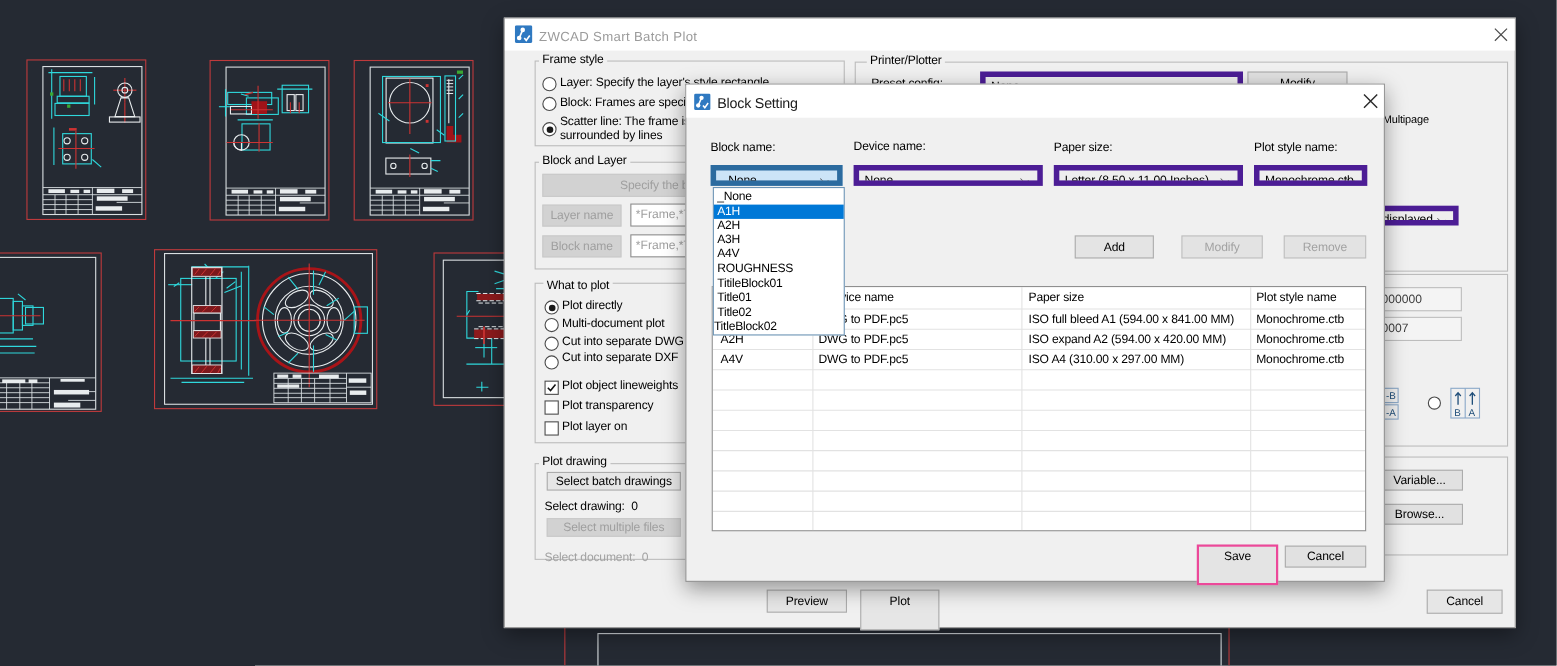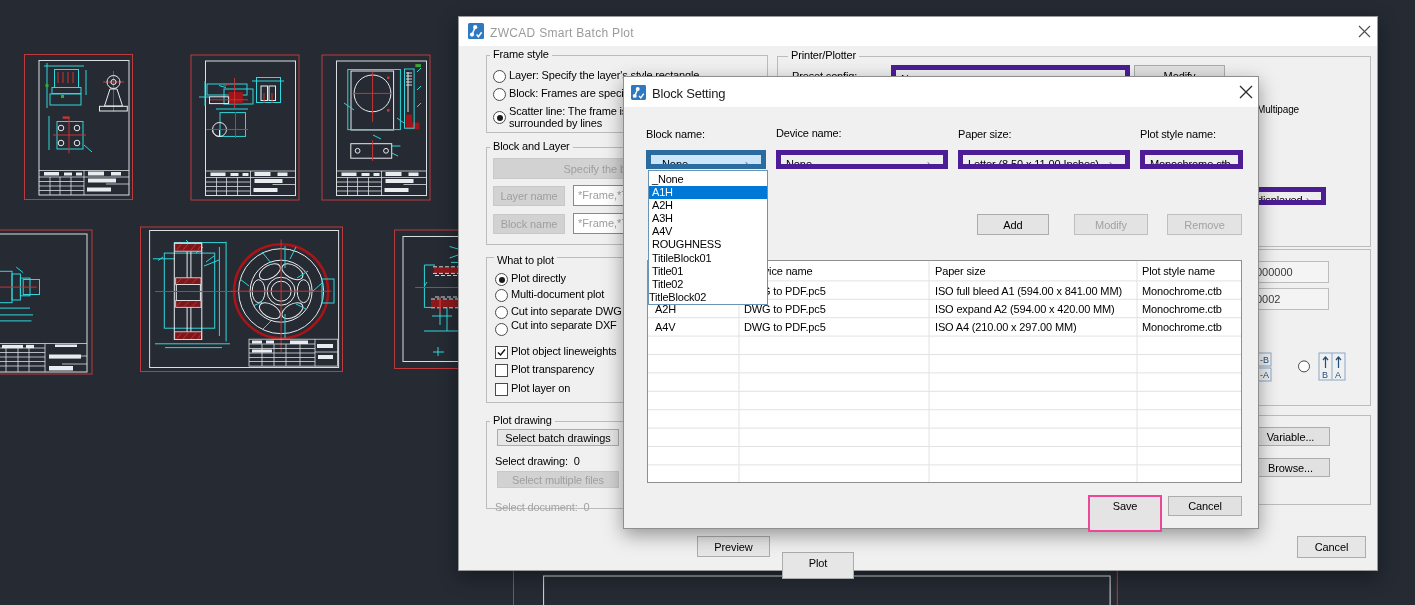--- a/index.html
+++ b/index.html
@@ -381,21 +381,21 @@
   <div class="grplbl" style="left:329px;top:32px">Printer/Plotter</div>
   <div class="lbl" style="left:333px;top:53px">Preset config:</div>
   <div class="combo" style="left:432px;top:48px;width:239px">None<span class="chev" style="right:6px;top:5px"></span></div>
   <div class="btn" style="left:675px;top:48px;width:91px;height:21px;line-height:20px">Modify</div>
 
   <div class="lbl" style="left:798px;top:87px;font-size:10px">Multipage</div>
   <div class="combo" style="left:788px;top:170px;width:79px;height:18px;line-height:16px">displayed<span class="chev" style="right:6px;top:4px"></span></div>
 
   <div class="grp" style="left:770px;top:232px;width:140px;height:155px"></div>
   <div class="abs" style="left:794px;top:243.7px;width:76px;height:22px;background:#f4f4f4;border:1px solid #bdbdbd;box-sizing:border-box;font-size:11px;color:#3c3c3c;line-height:20px;padding-left:2px">000000</div>
-  <div class="abs" style="left:794px;top:271.4px;width:76px;height:22px;background:#f4f4f4;border:1px solid #bdbdbd;box-sizing:border-box;font-size:11px;color:#3c3c3c;line-height:20px;padding-left:2px">0002</div>
+  <div class="abs" style="left:794px;top:271.4px;width:76px;height:22px;background:#f4f4f4;border:1px solid #bdbdbd;box-sizing:border-box;font-size:11px;color:#3c3c3c;line-height:20px;padding-left:2px">0007</div>
 
   <svg class="abs" style="left:794px;top:334px" width="110" height="32" viewBox="0 0 110 32">
     <g stroke="#8aa8c8" fill="none">
       <rect x="5" y="2" width="13" height="13"></rect>
         <rect x="5" y="17" width="13" height="13"></rect>
       <rect x="66" y="2" width="26" height="27"></rect>
         <line x1="79" y1="2" x2="79" y2="29"></line>
     </g>
     <g fill="#1f4e79" font-size="9" font-family="Liberation Sans">
       <text x="7" y="12">-B</text>
@@ -408,21 +408,21 @@
       <path d="M85.5 17 V6 M83 9 L85.5 6 L88 9"></path>
     </g>
     <circle cx="51" cy="15.4" r="5.5" fill="#fff" stroke="#4a4a4a" stroke-width="1"></circle>
   </svg>
 
   <div class="grp" style="left:770px;top:398px;width:140px;height:88px"></div>
   <div class="btn" style="left:792px;top:410px;width:79px;height:19px;line-height:18px">Variable...</div>
   <div class="btn" style="left:792px;top:441px;width:79px;height:19px;line-height:18px">Browse...</div>
 
   <div class="btn" style="left:238px;top:519px;width:73px;height:21px;line-height:20px;background:#e6e6e6">Preview</div>
-  <div class="btn" style="left:323px;top:535px;width:72px;height:27px;line-height:20px;background:#e6e6e6">Plot</div>
+  <div class="btn" style="left:323px;top:519px;width:72px;height:37px;line-height:20px;background:#e6e6e6">Plot</div>
   <div class="btn" style="left:838px;top:519px;width:69px;height:22px;line-height:21px;background:#e6e6e6">Cancel</div>
 </div>
 
 <div class="dlg" style="left:623px;top:76px;width:634px;height:451px;z-index:20;border-color:#8f8f8f">
   <div class="tbar" style="height:30px"></div>
   <svg class="abs" style="left:7px;top:8px" width="15" height="15" viewBox="0 0 16 16">
     <rect x="0" y="0" width="16" height="16" rx="1.5" fill="#2f79c1"></rect>
     <circle cx="7.2" cy="4.2" r="2.1" fill="#fff"></circle>
     <circle cx="4" cy="11.6" r="2.1" fill="#fff"></circle>
     <line x1="7.2" y1="4.2" x2="4" y2="11.6" stroke="#fff" stroke-width="1.5"></line>
@@ -476,21 +476,21 @@
   <div class="lbl" style="left:311px;top:208px">ISO full bleed A1 (594.00 x 841.00 MM)</div>
   <div class="lbl" style="left:518px;top:208px">Monochrome.ctb</div>
 
   <div class="lbl" style="left:31px;top:226px">A2H</div>
   <div class="lbl" style="left:120px;top:226px">DWG to PDF.pc5</div>
   <div class="lbl" style="left:311px;top:226px">ISO expand A2 (594.00 x 420.00 MM)</div>
   <div class="lbl" style="left:518px;top:226px">Monochrome.ctb</div>
 
   <div class="lbl" style="left:31px;top:244px">A4V</div>
   <div class="lbl" style="left:120px;top:244px">DWG to PDF.pc5</div>
-  <div class="lbl" style="left:311px;top:244px">ISO A4 (210.00 x 297.00 MM)</div>
+  <div class="lbl" style="left:311px;top:244px">ISO A4 (310.00 x 297.00 MM)</div>
   <div class="lbl" style="left:518px;top:244px">Monochrome.ctb</div>
 
   <div class="btn" style="left:464px;top:418px;width:74px;height:37px;line-height:18px;border:2px solid #ec4899;background:#e4e4e4">Save</div>
   <div class="btn" style="left:544px;top:419px;width:74px;height:20px;line-height:19px">Cancel</div>
 
   <div class="abs" style="left:24px;top:93px;width:120px;height:135px;background:#fff;border:1px solid #6b93b4;box-sizing:border-box;z-index:30;padding-top:2px">
     <div style="font-size:11px;letter-spacing:-0.2px;color:#000;height:13.1px;line-height:13px;padding-left:3px">_None</div>
     <div style="font-size:11px;letter-spacing:-0.2px;color:#fff;background:#0078d7;height:13.1px;line-height:13px;padding-left:3px">A1H</div>
     <div style="font-size:11px;letter-spacing:-0.2px;color:#000;height:13.1px;line-height:13px;padding-left:3px">A2H</div>
     <div style="font-size:11px;letter-spacing:-0.2px;color:#000;height:13.1px;line-height:13px;padding-left:3px">A3H</div>

